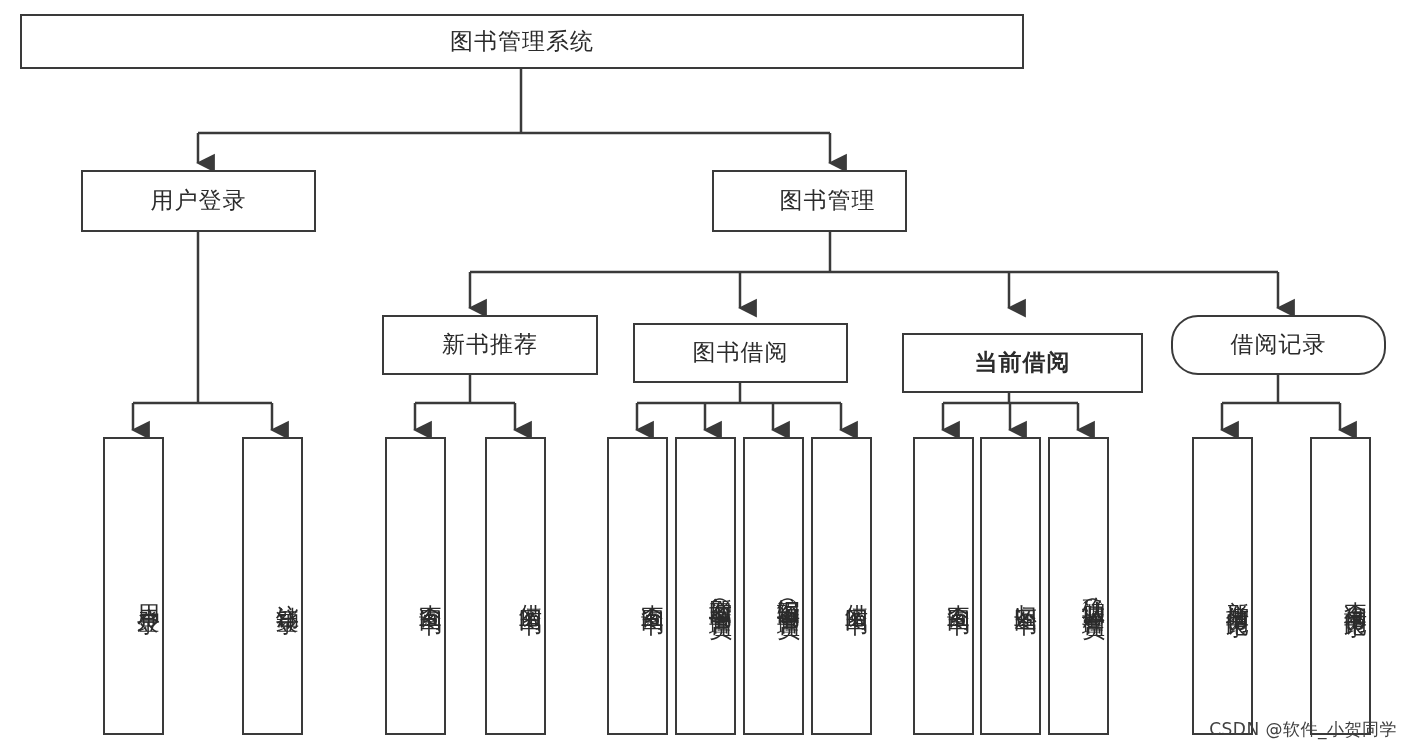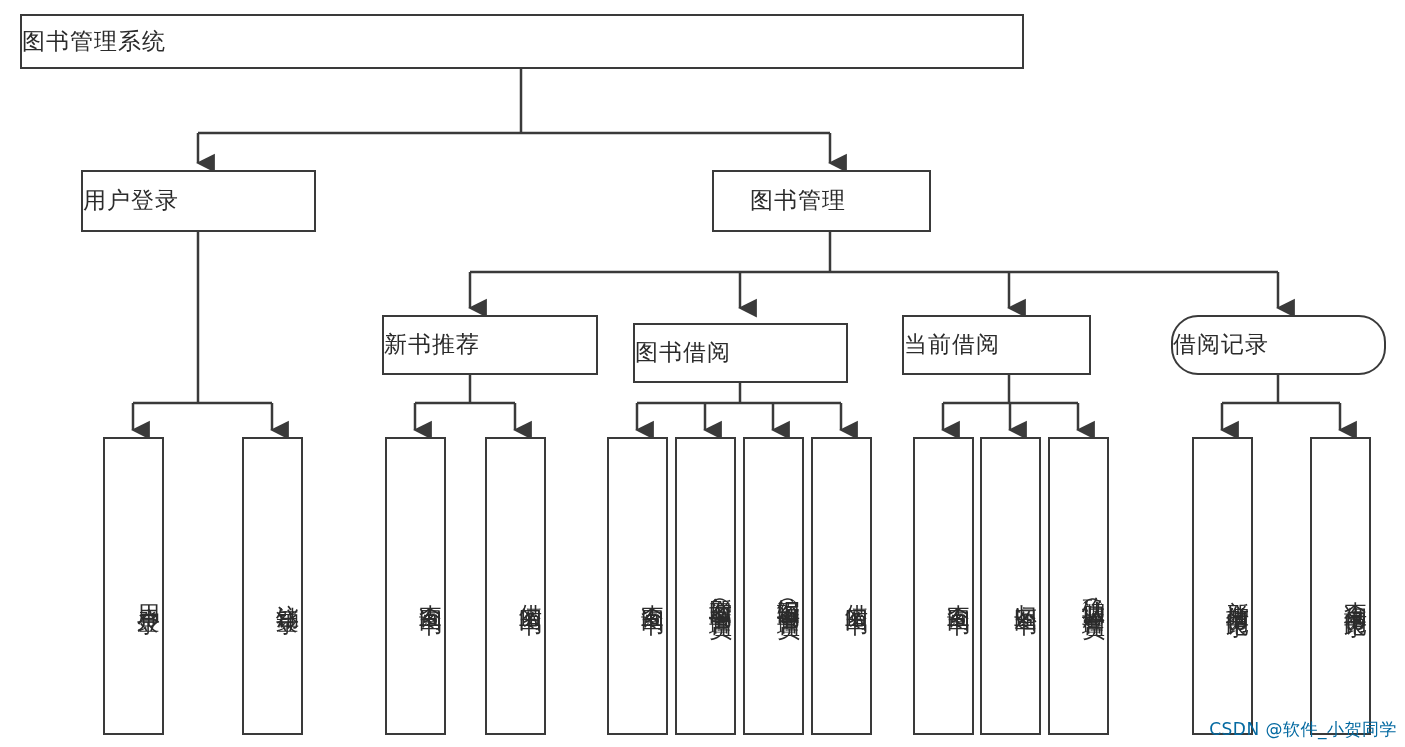--- a/index.html
+++ b/index.html
@@ -25,21 +25,21 @@
     height: 747px;
     pointer-events: none;
   }
   .node {
     position: absolute;
     box-sizing: border-box;
     border: 2.5px solid #3a3a3a;
     background: #ffffff;
     display: flex;
     align-items: center;
-    justify-content: flex-start;
+    justify-content: center;
     color: #2b2b2b;
     line-height: 1.18;
   }
   .node.h {
     font-size: 23px;
     letter-spacing: 1px;
   }
   .node.v {
     font-size: 23px;
     writing-mode: vertical-rl;
@@ -57,21 +57,21 @@
   }
   .node .label {
     display: block;
     white-space: pre;
   }
   #watermark {
     position: absolute;
     right: 8px;
     bottom: 6px;
     font-size: 17px;
-    color: #0369a1;
+    color: #404040;
     letter-spacing: 0.5px;
     white-space: nowrap;
   }
 </style>
 </head>
 <body>
 
 <div id="canvas">
 
   <svg id="edges" viewBox="0 0 1405 747">
@@ -124,31 +124,31 @@
     </g>
   </svg>
 
   <div class="node h" style="left:20px; top:14px; width:1004px; height:55px;">
     <span class="label">图书管理系统</span>
   </div>
 
   <div class="node h" style="left:81px; top:170px; width:235px; height:62px;">
     <span class="label">用户登录</span>
   </div>
-  <div class="node h" style="left:712px; top:170px; width:219px; height:62px;padding-left:36px;">
+  <div class="node h" style="left:712px; top:170px; width:195px; height:62px;padding-left:36px;">
     <span class="label">图书管理</span>
   </div>
 
   <div class="node h" style="left:362px; top:315px; width:216px; height:60px;margin-left:20px;">
     <span class="label">新书推荐</span>
   </div>
   <div class="node h" style="left:633px; top:323px; width:215px; height:60px;">
     <span class="label">图书借阅</span>
   </div>
-  <div class="node h" style="left:902px; top:315px; width:189px; height:60px;">
+  <div class="node h" style="left:902px; top:333px; width:241px; height:60px;font-weight:bold;">
     <span class="label">当前借阅</span>
   </div>
   <div class="node h" style="left:1171px; top:315px; width:215px; height:60px;border-radius:27px;">
     <span class="label">借阅记录</span>
   </div>
 
   <div class="node v" style="left:103px; top:437px; width:61px; height:298px;">
     <span class="vtext">用户登录</span>
   </div>
   <div class="node v" style="left:242px; top:437px; width:61px; height:298px;">

